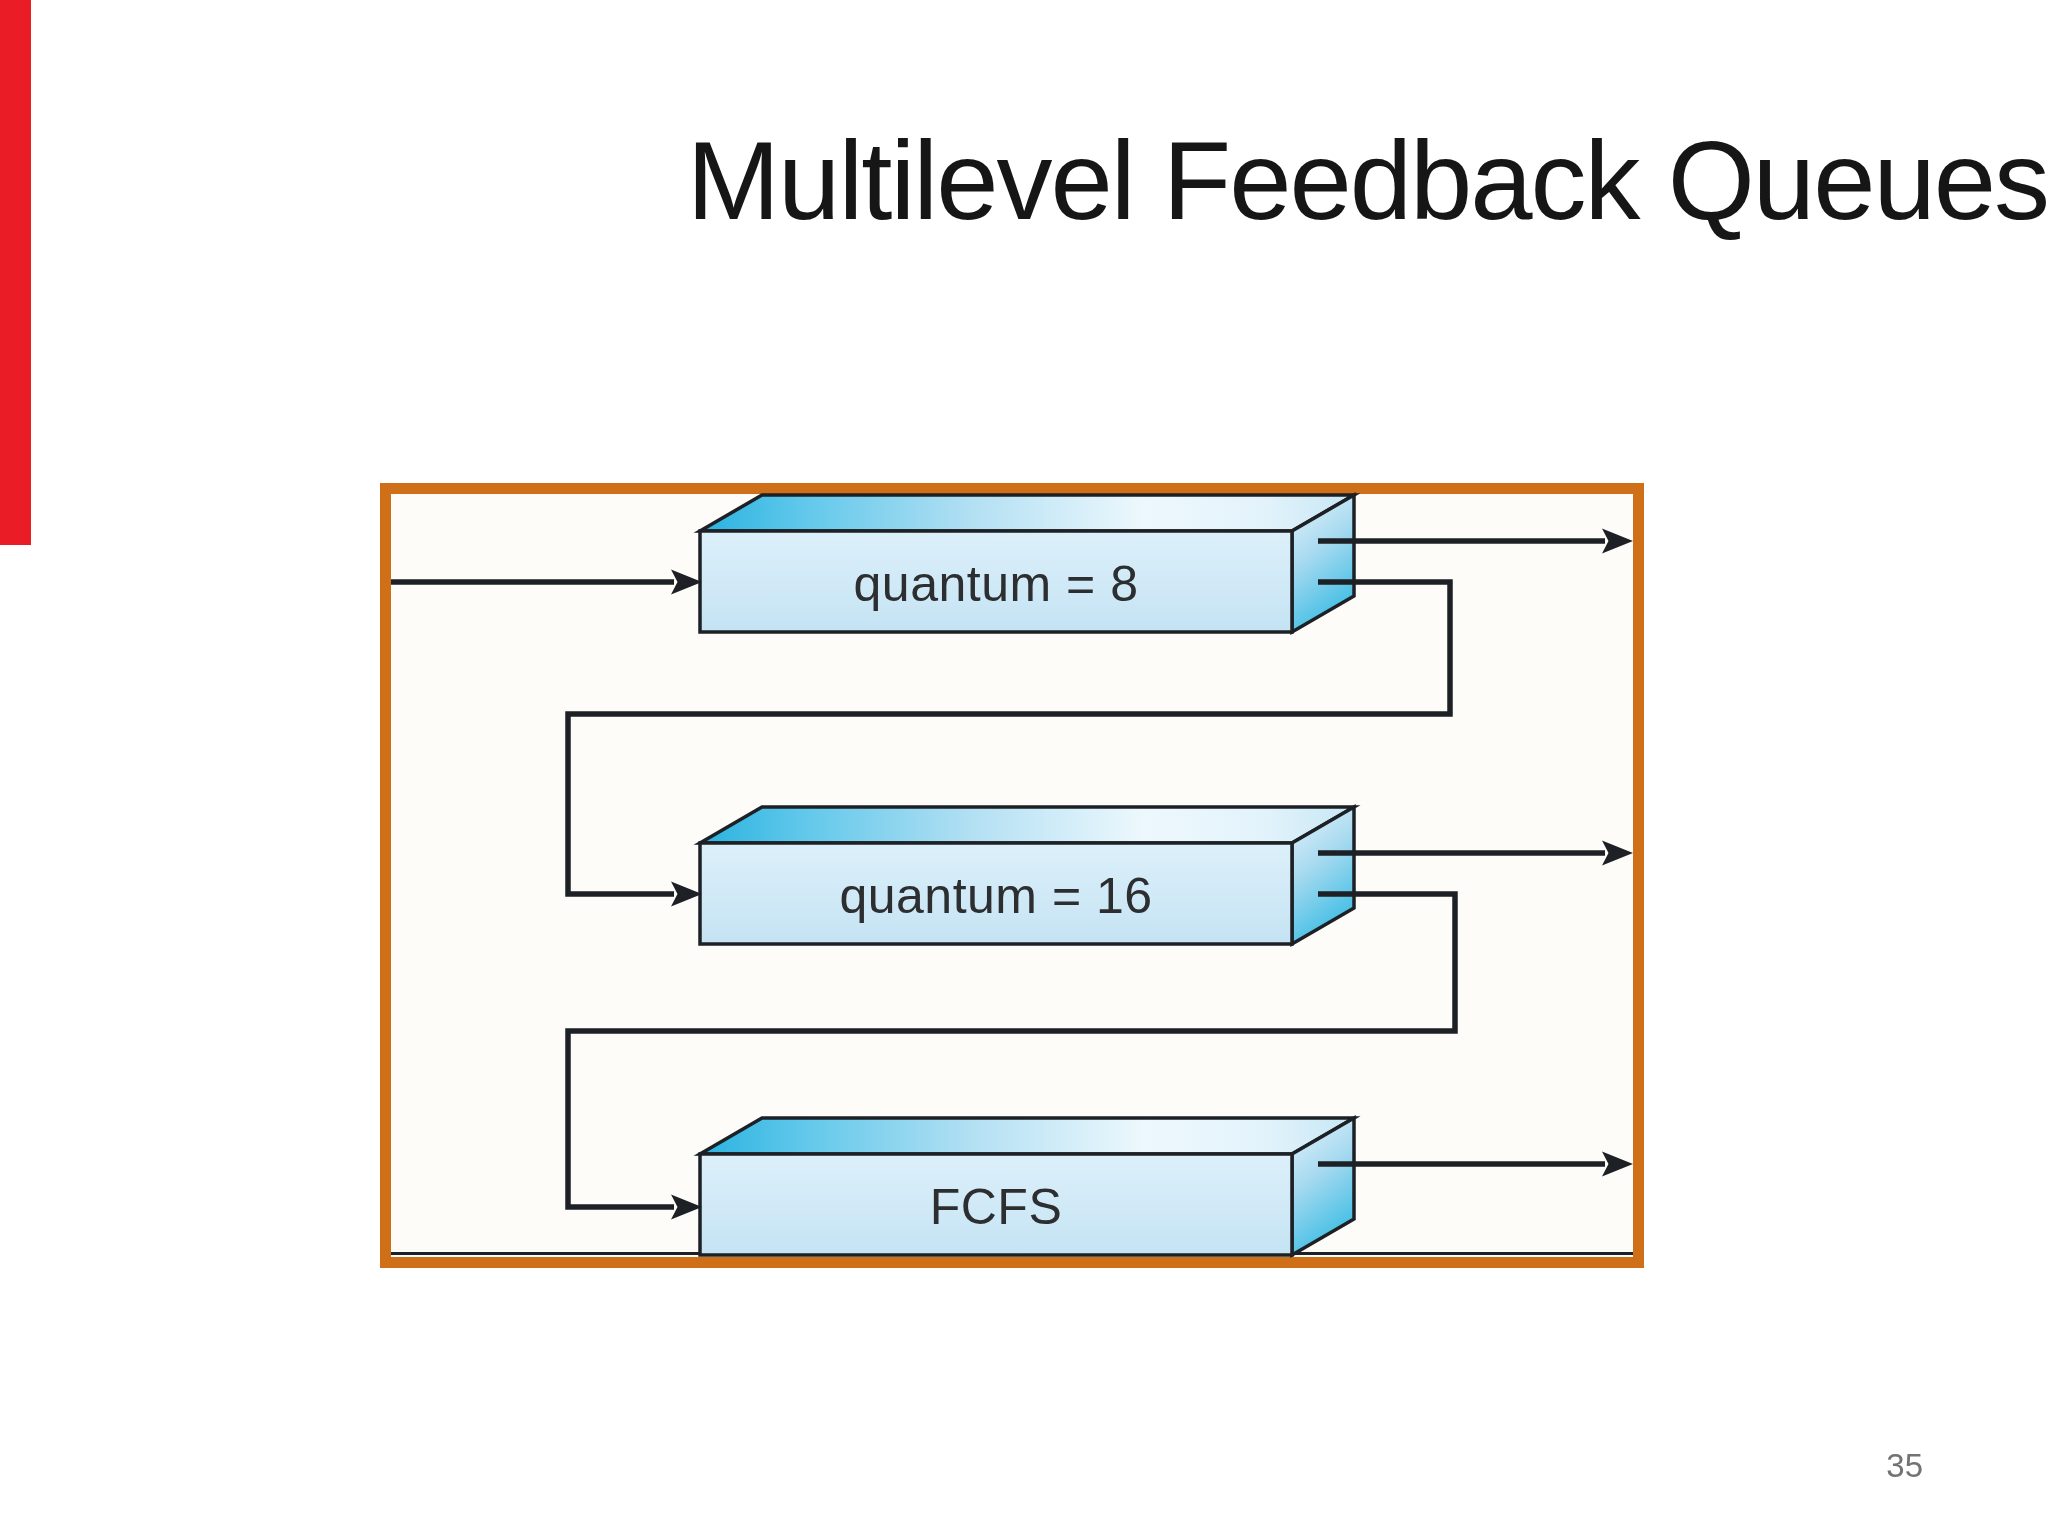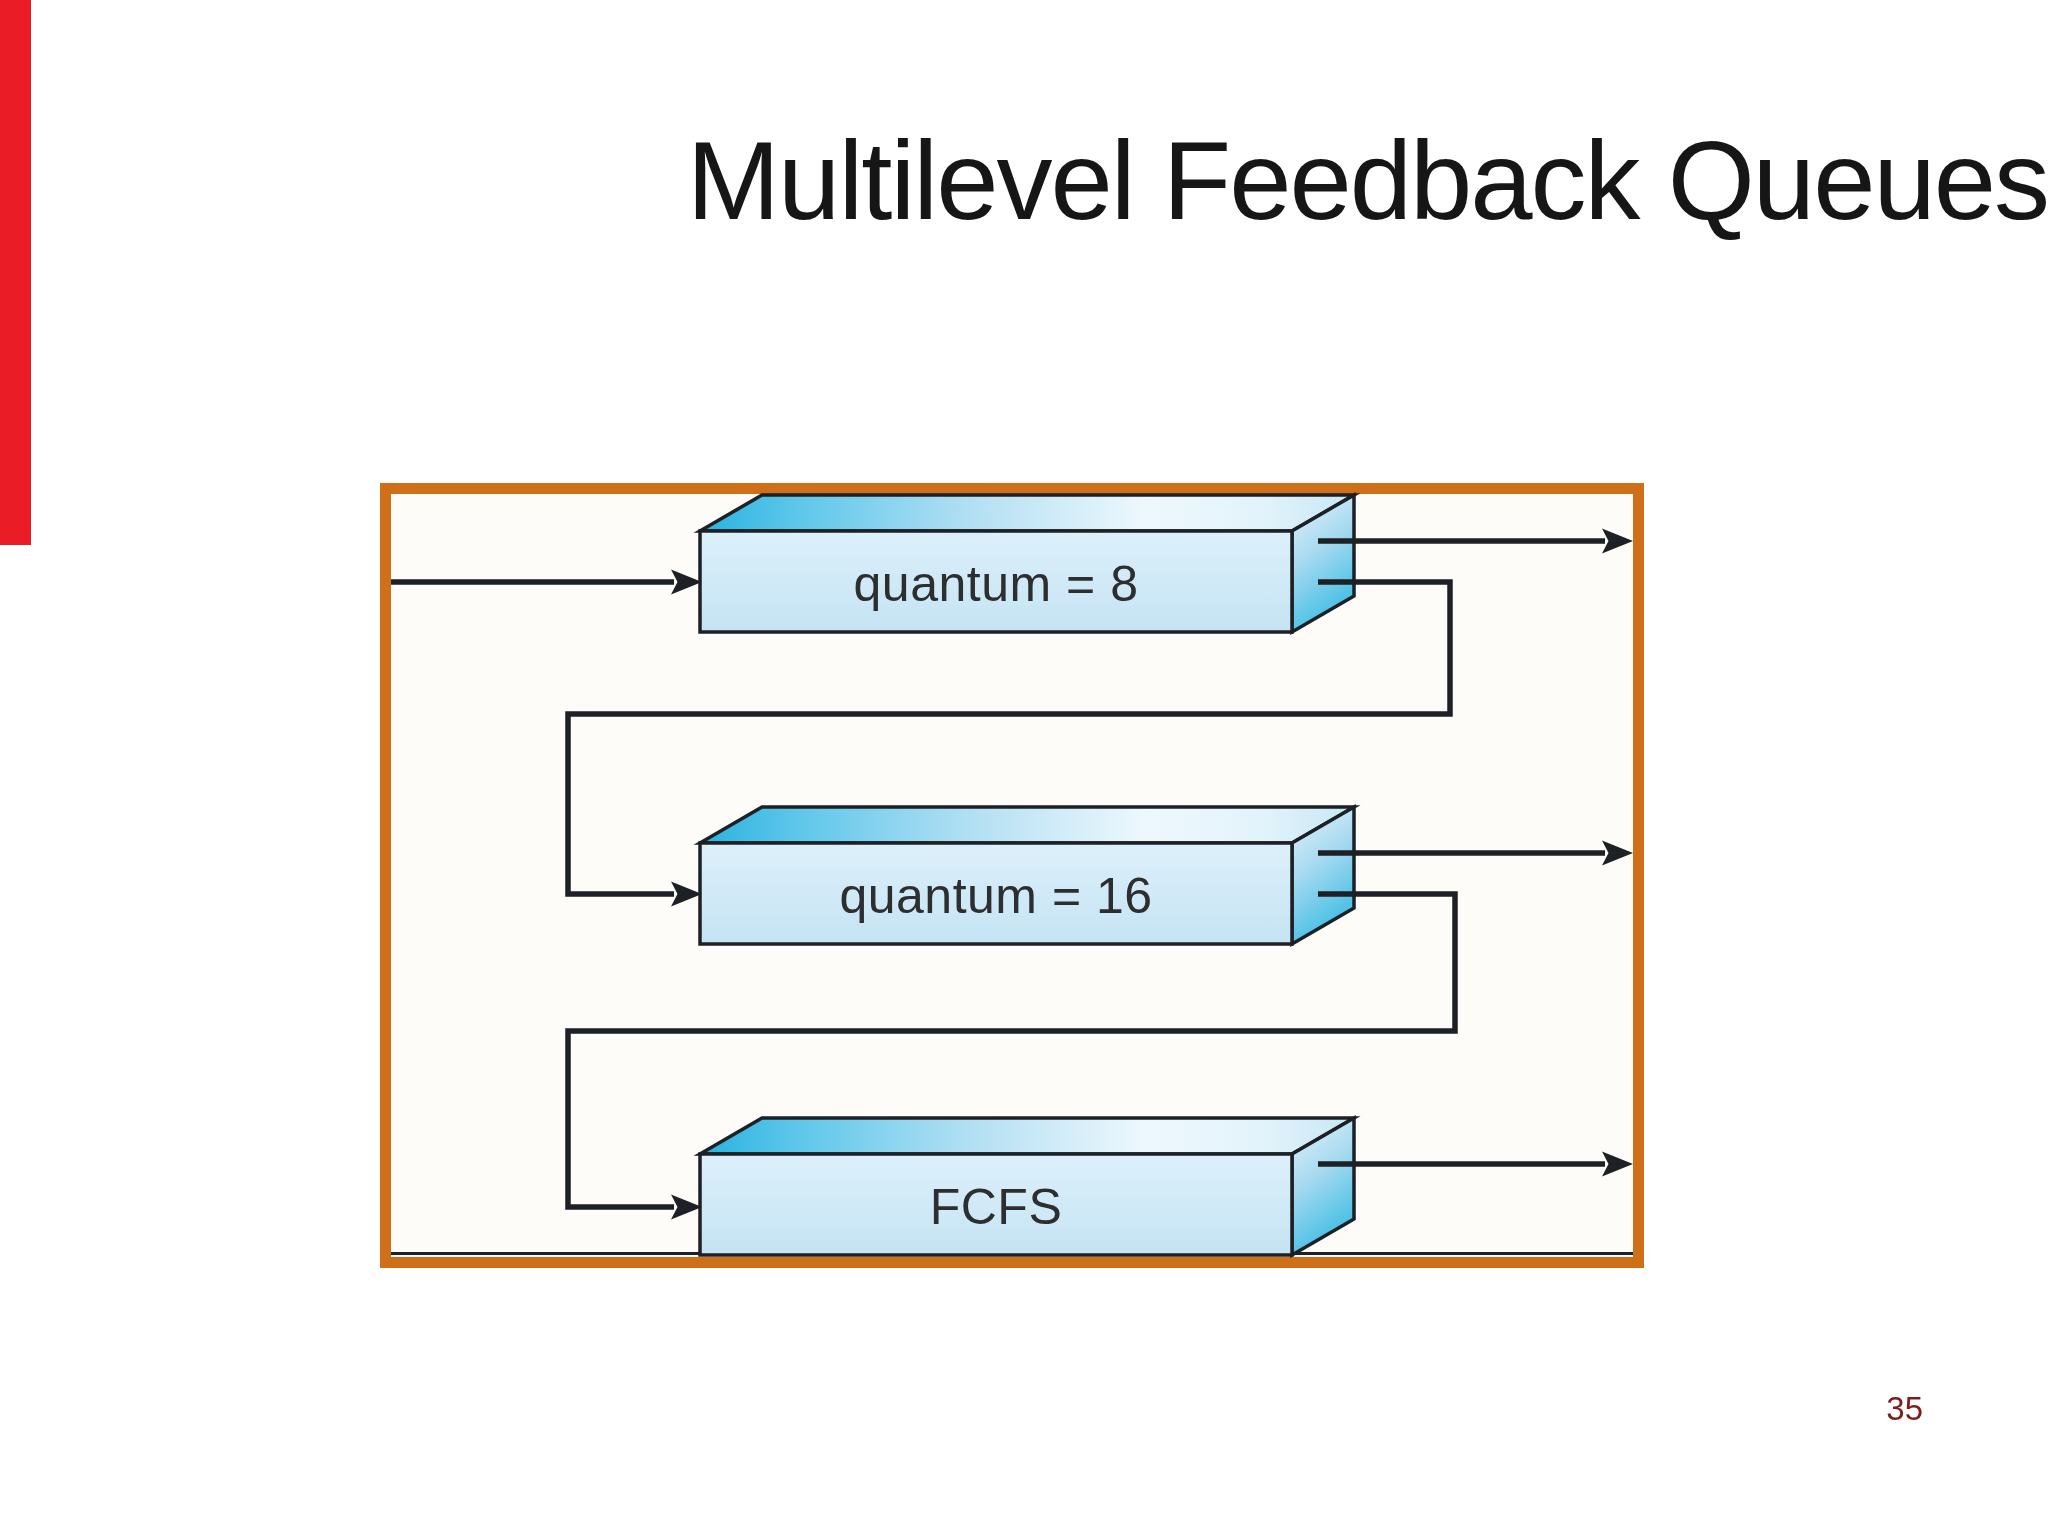--- a/index.html
+++ b/index.html
@@ -19,22 +19,22 @@
     color:#161616;white-space:nowrap;
   }
   .diagram-svg{
     position:absolute;left:0;top:0;width:2048px;height:1536px;
   }
   .queue-label{
     font-family:"Liberation Sans", sans-serif;
     font-size:50px;fill:#2c2e30;letter-spacing:0.5px;
   }
   .page-number{
-    position:absolute;top:1390px;right:125px;
-    font-size:33px;color:#7f1d1d;
+    position:absolute;top:1447px;right:125px;
+    font-size:33px;color:#737373;
   }
 </style>
 </head>
 <body>
 
 <div class="accent-bar"></div>
 
 <div class="slide-title">Multilevel Feedback Queues</div>
 
 <svg class="diagram-svg" viewBox="0 0 2048 1536" xmlns="http://www.w3.org/2000/svg">

